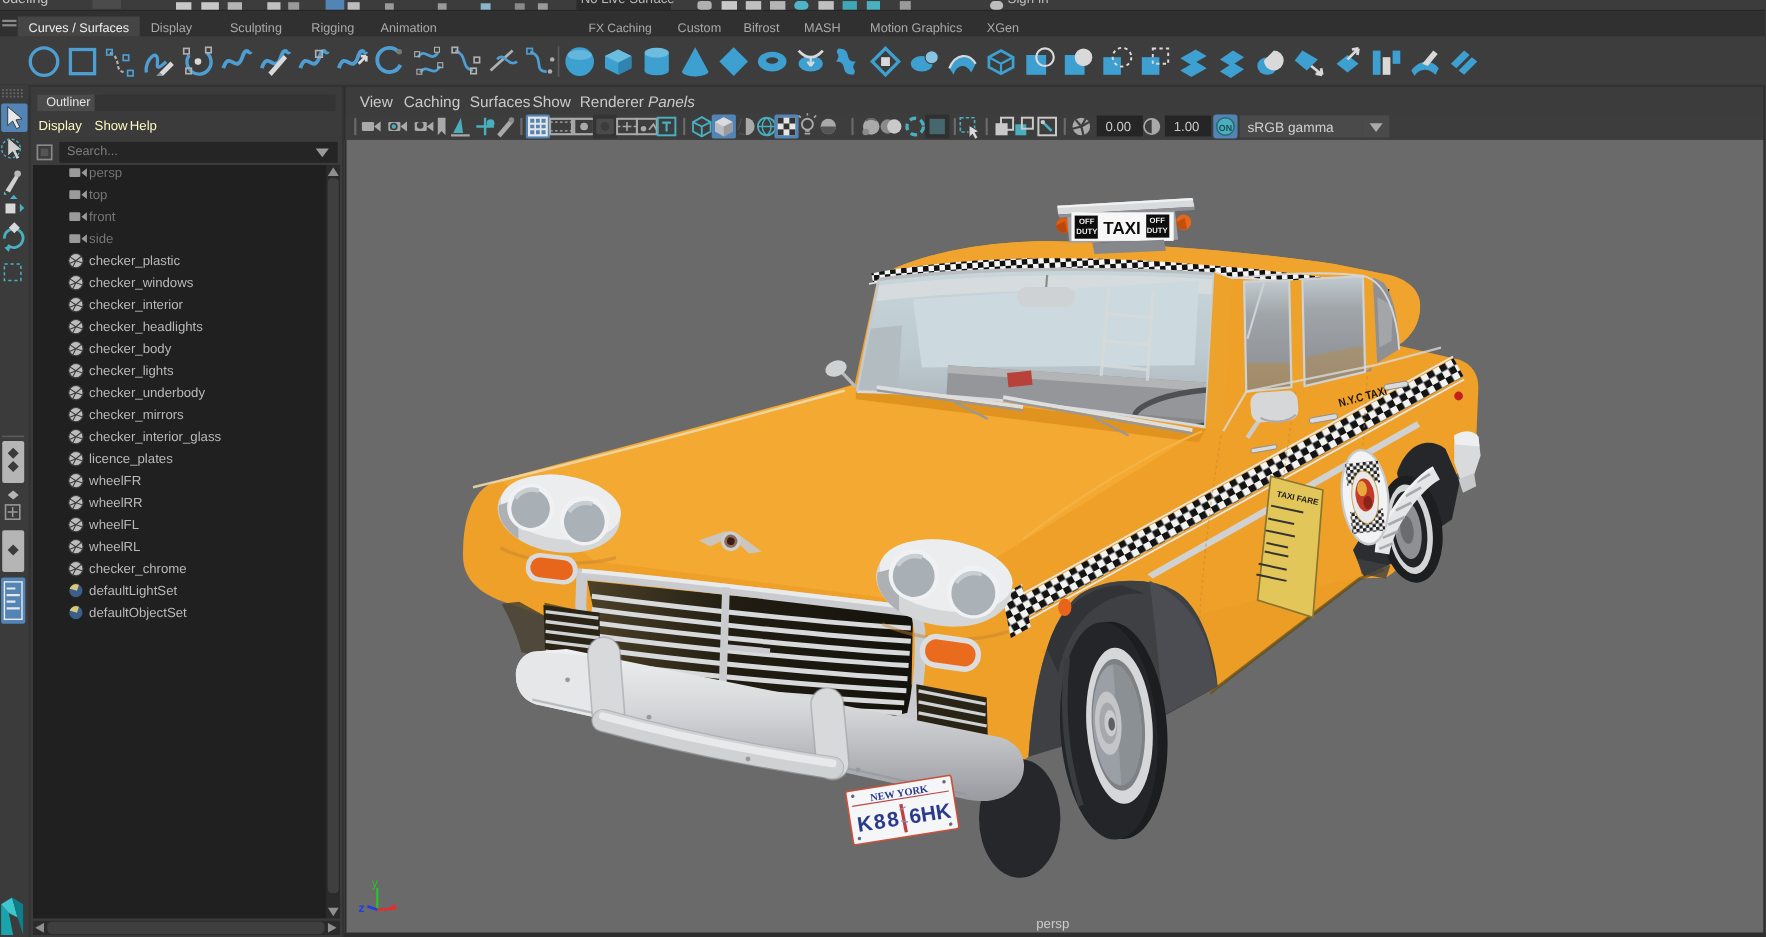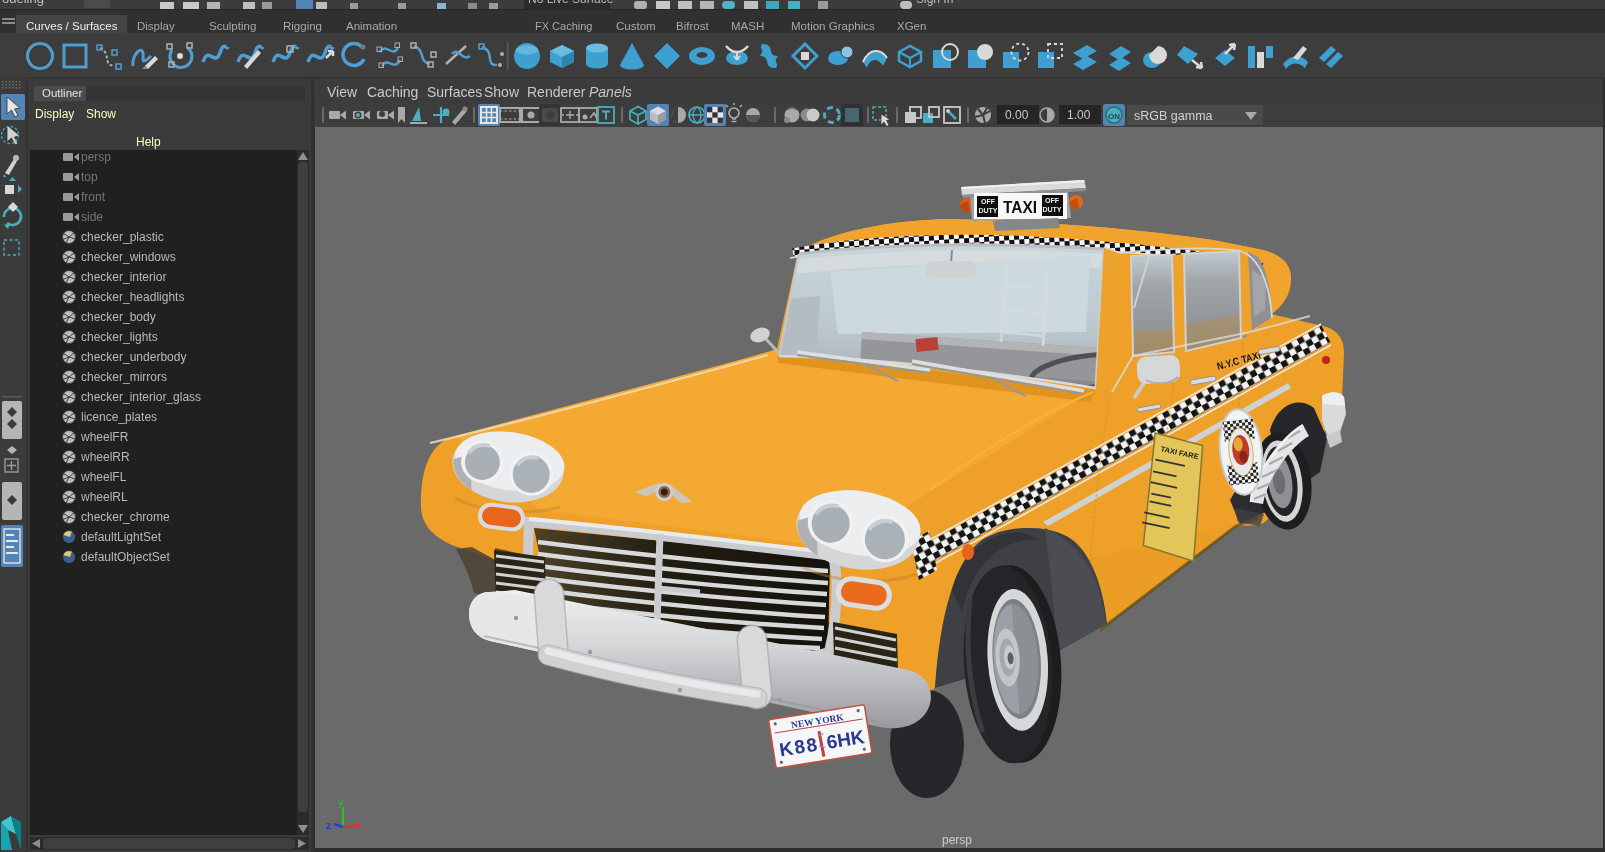--- a/index.html
+++ b/index.html
@@ -281,23 +281,33 @@
   </div>
 
   <div class="abs" style="left:28px;top:79px;width:283px;height:773px;background:#3b3b3b;">
 
     <div class="abs" style="left:6px;top:7px;width:56px;height:15px;background:#4b4b4b;color:#e4e4e4;font-size:11.5px;padding:1px 0 0 8px;">Outliner</div>
     <div class="abs" style="left:58px;top:7px;width:219px;height:15px;background:#343434;"></div>
 
     <div class="abs" style="left:0;top:24px;width:283px;height:22px;background:#3b3b3b;color:#fef9c3;font-size:12px;">
       <span class="abs" style="left:7px;top:4px;">Display</span>
       <span class="abs" style="left:58px;top:4px;">Show</span>
-      <span class="abs" style="left:108px;top:4px;margin-top:28px;">Help</span>
+      <span class="abs" style="left:90px;top:4px;">Help</span>
     </div>
 
+    <div class="abs" style="left:0;top:49px;width:283px;height:22px;background:#3b3b3b;">
+      <svg class="abs" style="left:4px;top:2px" width="18" height="18">
+        <rect x="2" y="2" width="13" height="13" fill="none" stroke="#8a8a8a" stroke-width="1.5"></rect>
+        <rect x="5" y="5" width="7" height="7" fill="#555"></rect>
+      </svg>
+      <div class="abs" style="left:26px;top:1px;width:253px;height:19px;background:#252525;color:#7e7e7e;font-size:11.5px;padding:3px 0 0 7px;">Search...</div>
+      <svg class="abs" style="left:258px;top:6px" width="14" height="10">
+          <path d="M1 1 L13 1 L7 9 Z" fill="#9a9a9a"></path>
+        </svg>
+    </div>
 
     <div class="abs" style="left:2px;top:71px;width:267px;height:685px;background:#202020;" id="treebg"></div>
     <div class="abs" style="left:2px;top:71px;" id="tree"><svg width="267" height="500">
           <g fill="#9a9a9a">
             <rect x="33" y="3" width="10" height="8" rx="1"></rect>
             <path d="M44 7 l5 -4 v8 z"></path>
           </g>
           <text x="51" y="11" fill="#757575" font-size="12">persp</text>
           <g fill="#9a9a9a">
             <rect x="33" y="23" width="10" height="8" rx="1"></rect>

